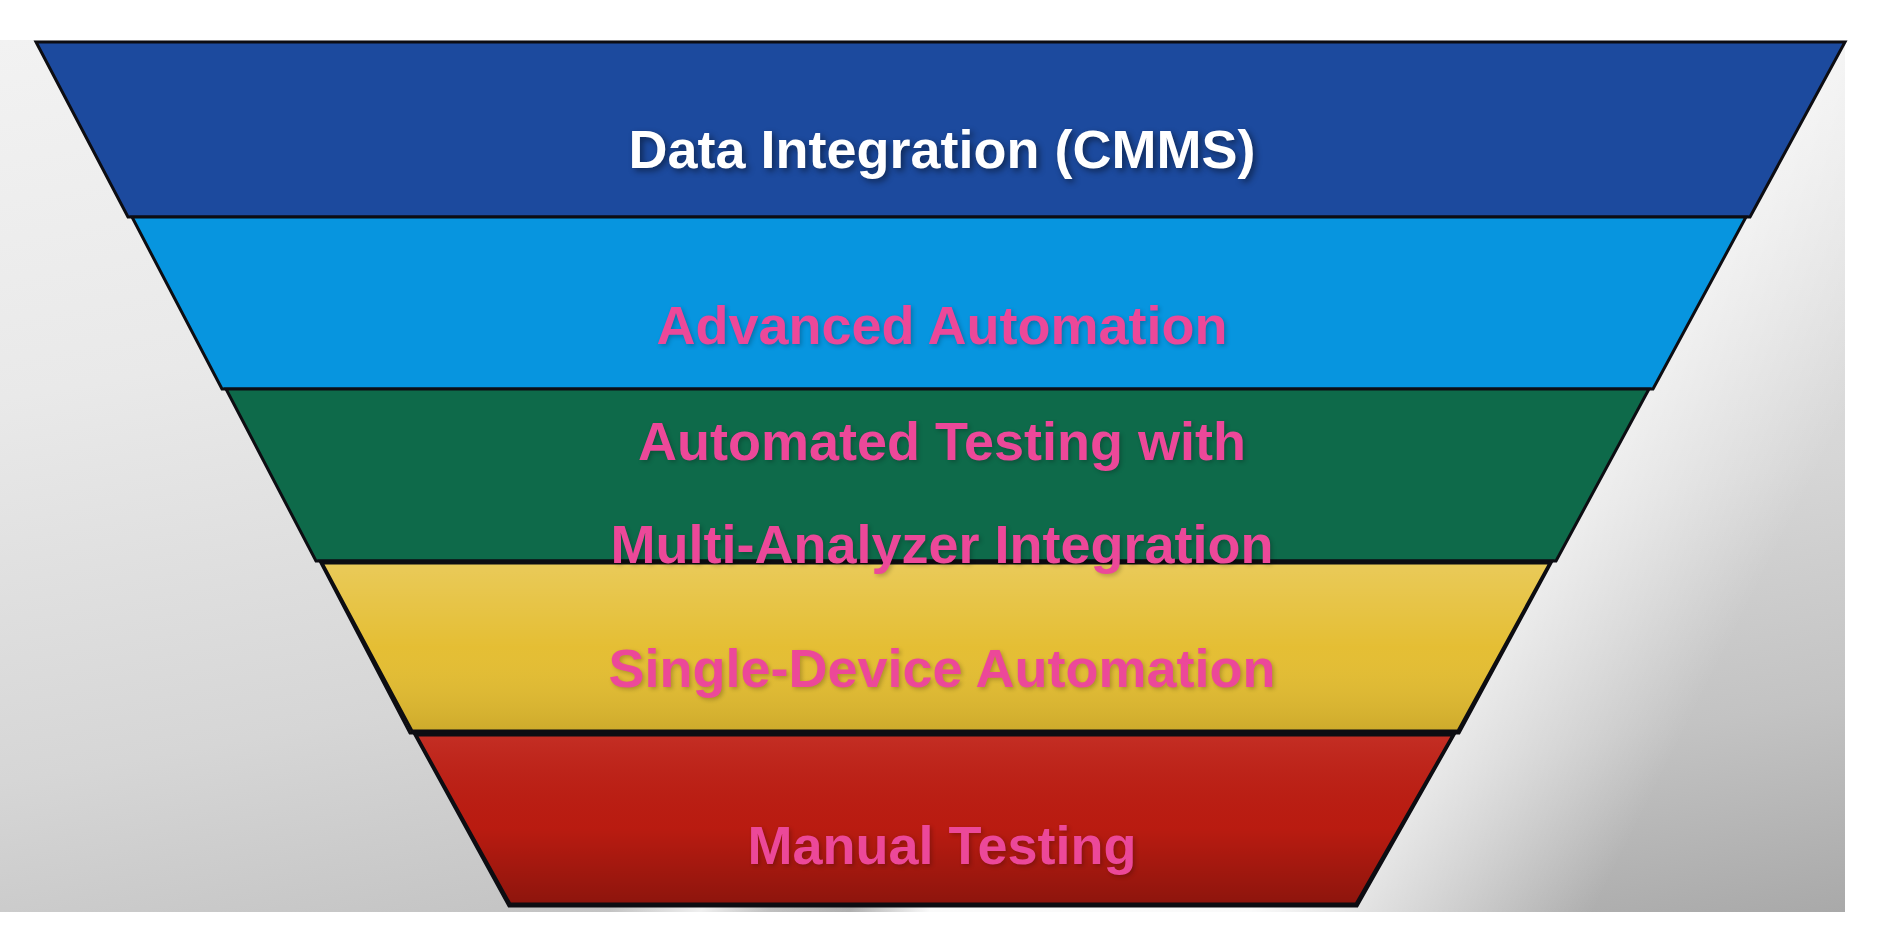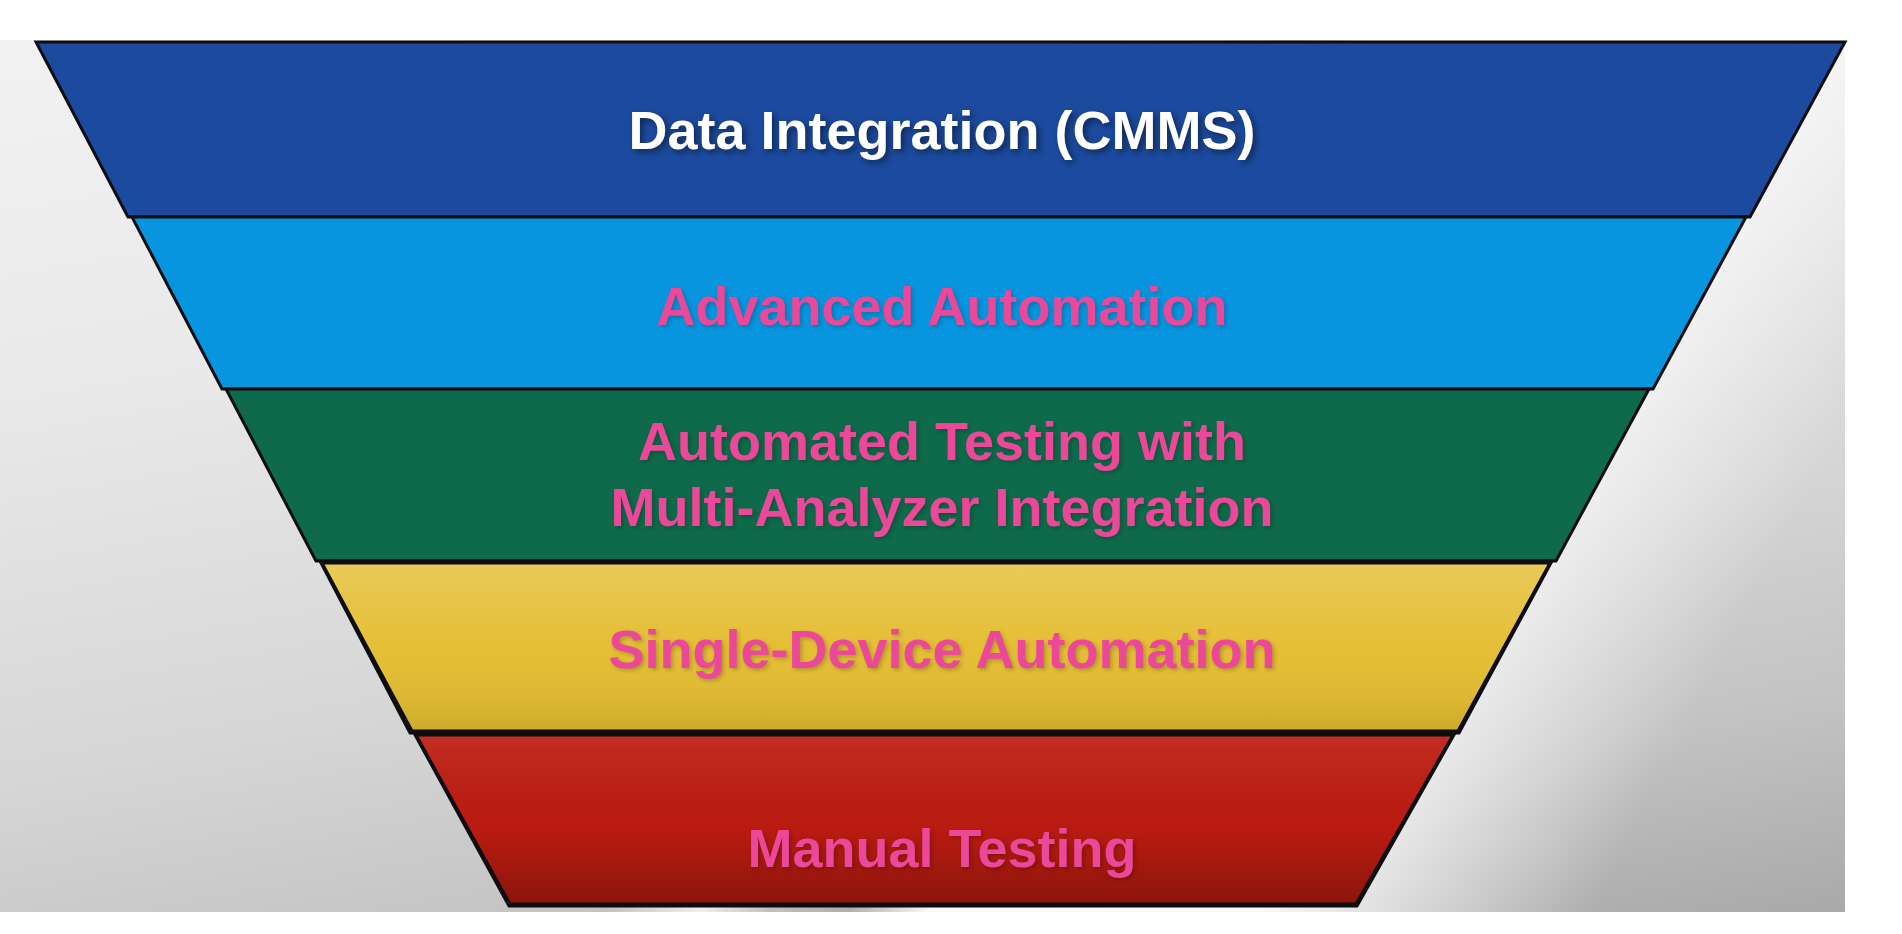--- a/index.html
+++ b/index.html
@@ -62,21 +62,21 @@
     line-height: 66px;
   }
   .label.light {
     color: #ffffff;
     text-shadow: 3px 3px 6px rgba(0,0,0,0.45);
   }
   .label.dark {
     color: #ec4899;
     text-shadow: 2px 2px 4px rgba(0,0,0,0.22);
   }
-  .label-line { display: block; }
+  .label-line { display: block; margin-top: 37px; }
 </style>
 </head>
 <body>
 
 <div class="canvas">
 
   <div class="slide-bg"></div>
 
   <svg class="funnel-svg" viewBox="0 0 1902 934">
     <defs>
@@ -115,17 +115,17 @@
 
   <div class="label dark" style="top:474px;">
     <span class="label-line">Automated Testing with</span>
     <span class="label-line">Multi-Analyzer Integration</span>
   </div>
 
   <div class="label dark" style="top:649px;">
     <span class="label-line">Single-Device Automation</span>
   </div>
 
-  <div class="label dark" style="top:848px;">
+  <div class="label dark" style="top:826px;">
     <span class="label-line">Manual Testing</span>
   </div>
 
 </div>
 
 </body></html>

